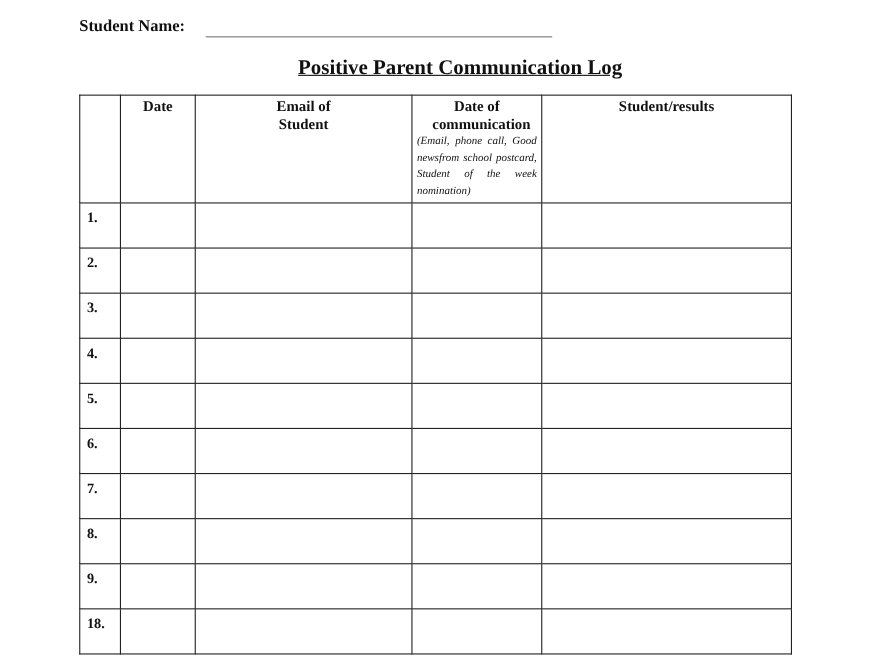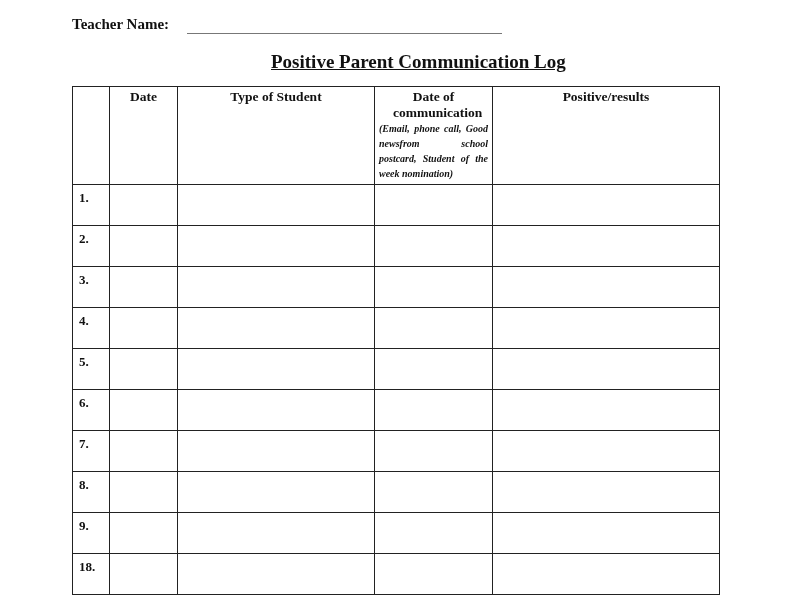--- a/index.html
+++ b/index.html
@@ -3,49 +3,49 @@
 <meta charset="utf-8">
 <style>
   html, body { margin:0; padding:0; background:#ffffff; }
   body { width:790px; height:611px; position:relative; font-family:"Liberation Serif", serif; color:#111; overflow:hidden; }
   .teacher { position:absolute; left:72px; top:16px; font-size:15px; font-weight:bold; }
   .teacher-line { position:absolute; left:187px; top:33px; width:315px; border-bottom:1px solid #777; }
   .title { position:absolute; left:271px; top:51px; font-size:19px; font-weight:bold; text-decoration:underline; }
   table { position:absolute; left:72px; top:86px; border-collapse:collapse; table-layout:fixed; width:647px; }
   td, th { border:1.5px solid #222; padding:0; vertical-align:top; }
   th { font-size:13.5px; font-weight:bold; text-align:center; height:95px; padding-top:2px; line-height:16px; }
-  th .sub { display:block; font-weight:bold; font-style:italic; font-size:10px; line-height:15px; text-align:justify; text-align-last:left; padding:0 4px; }
+  th .sub { display:block; font-weight:normal; font-style:italic; font-size:10px; line-height:15px; text-align:justify; text-align-last:left; padding:0 4px; }
   td { height:35px; }
   td.num { font-size:13px; font-weight:bold; padding:5px 0 0 6px; }
 </style>
 </head>
 <body>
 
-<div class="teacher">Teacher Name:</div>
+<div class="teacher">Student Name:</div>
 <div class="teacher-line"></div>
 <div class="title">Positive Parent Communication Log</div>
 
 <table>
   <colgroup>
     <col style="width:37px">
       <col style="width:68px">
       <col style="width:197px">
       <col style="width:118px">
       <col style="width:227px">
   </colgroup>
   <thead>
     <tr>
       <th></th>
       <th>Date</th>
-      <th style="padding-left:50px;padding-right:50px;"><span>Type of Student</span></th>
+      <th style="padding-left:50px;padding-right:50px;"><span>Email of Student</span></th>
       <th>
         <span style="display:block;padding:0 18px;">Date of communication</span>
         <span class="sub">(Email, phone call, Good newsfrom school postcard, Student of the week nomination)</span>
       </th>
-      <th>Positive/results</th>
+      <th>Student/results</th>
     </tr>
   </thead>
   <tbody id="rows">
       <tr>
         <td class="num">1.</td>
         <td></td>
         <td></td>
         <td></td>
         <td></td>
       </tr>

